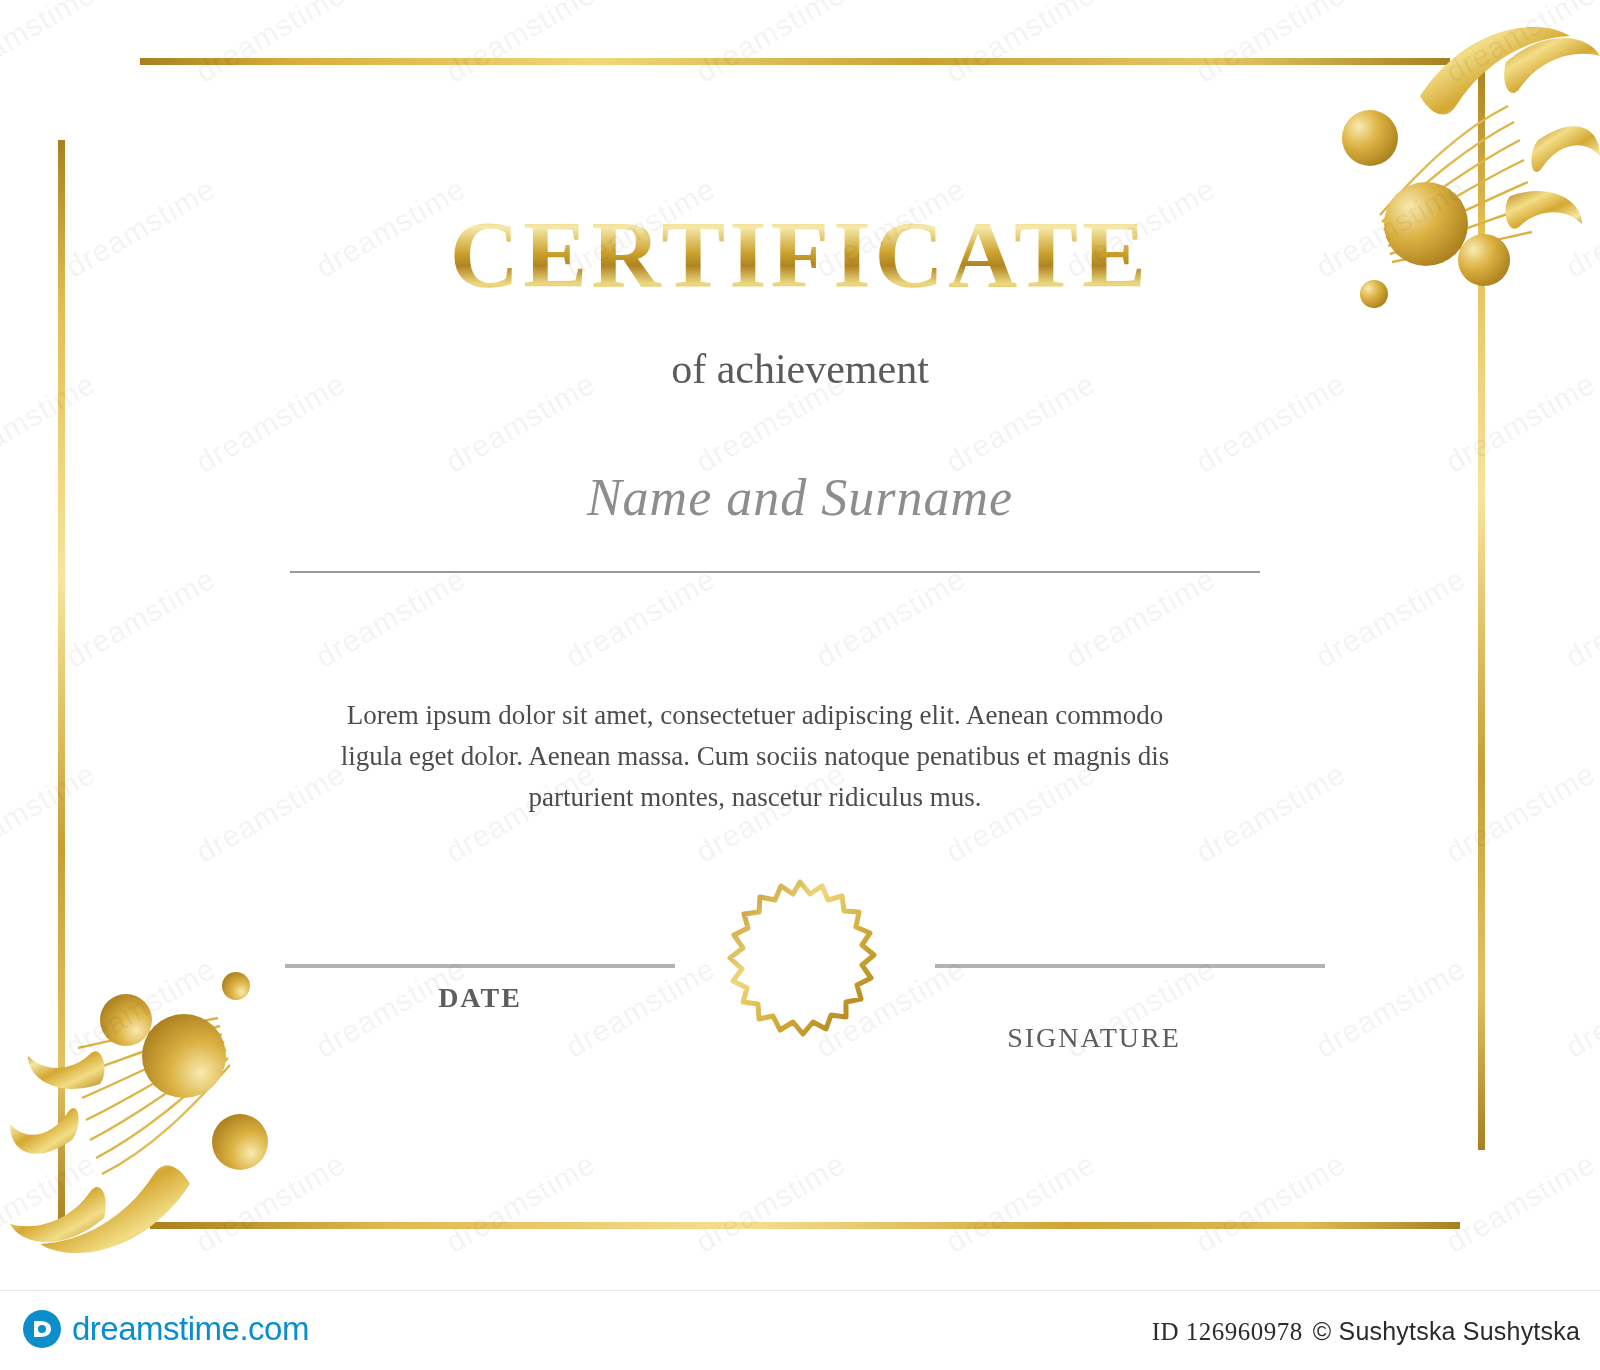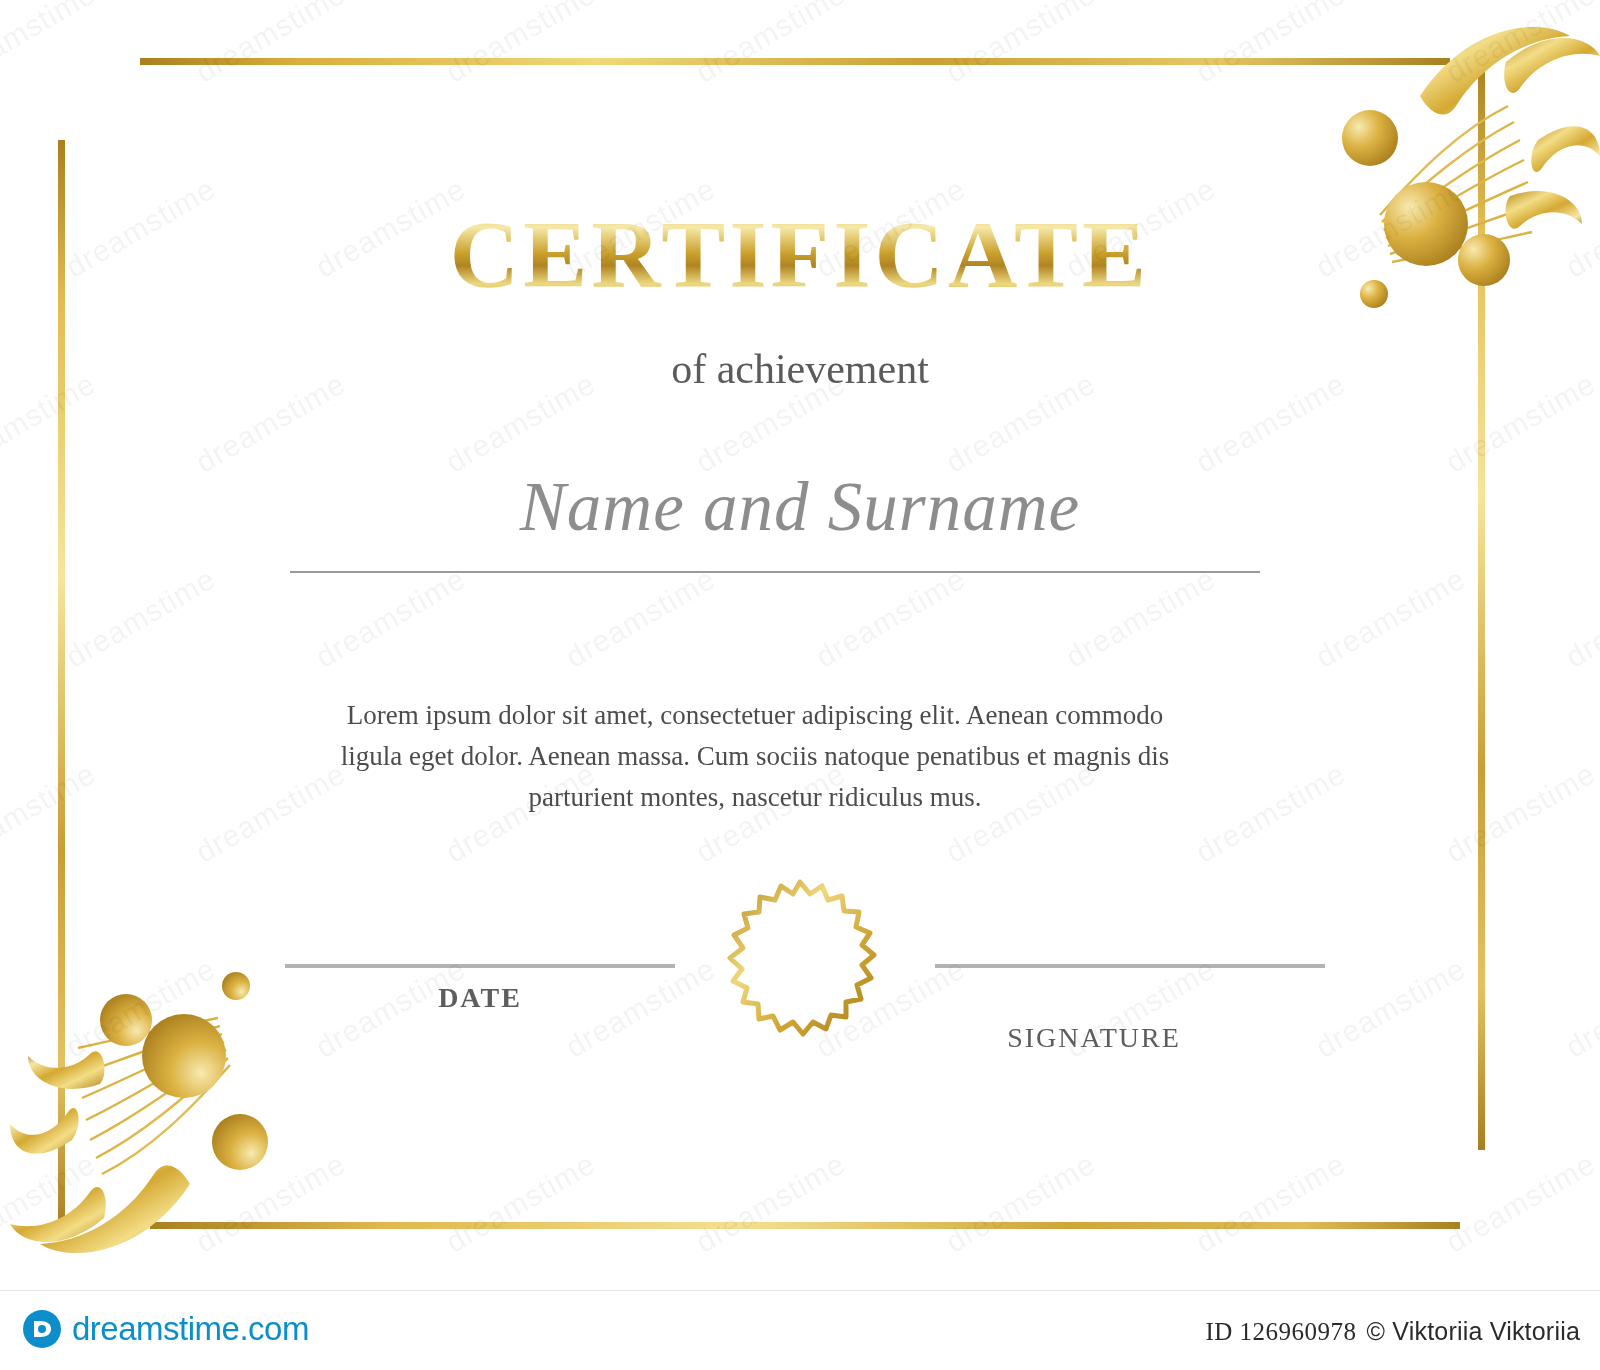--- a/index.html
+++ b/index.html
@@ -131,21 +131,21 @@
     z-index: 6;
   }
   #recipient-name {
     position: absolute;
     left: 0;
     right: 0;
     top: 468px;
     text-align: center;
     font-family: "Liberation Serif", serif;
     font-style: italic;
-    font-size: 69px;
+    font-size: 52px;
     color: #8d8d8d;
     letter-spacing: 1px;
     z-index: 6;
   }
   #name-rule {
     position: absolute;
     left: 290px;
     top: 571px;
     width: 970px;
     height: 2px;
@@ -408,15 +408,15 @@
   <div id="brand">
     <svg id="brand-mark" viewBox="0 0 40 40">
       <circle cx="20" cy="20" r="19" fill="#0b8ecb"></circle>
       <path d="M12 12 h6 c7 0 11 3 11 8 s-4 8 -11 8 h-6 Z" fill="#ffffff"></path>
       <circle cx="20" cy="20" r="4" fill="#0b8ecb"></circle>
     </svg>
     <span id="brand-text">dreamstime.com</span>
   </div>
   <div id="footer-right">
     <span id="footer-id">ID 126960978</span>
-    <span id="footer-author">© Viktoriia Viktoriia</span>
+    <span id="footer-author">© Sushytska Sushytska</span>
   </div>
 </div>
 
 </body></html>

